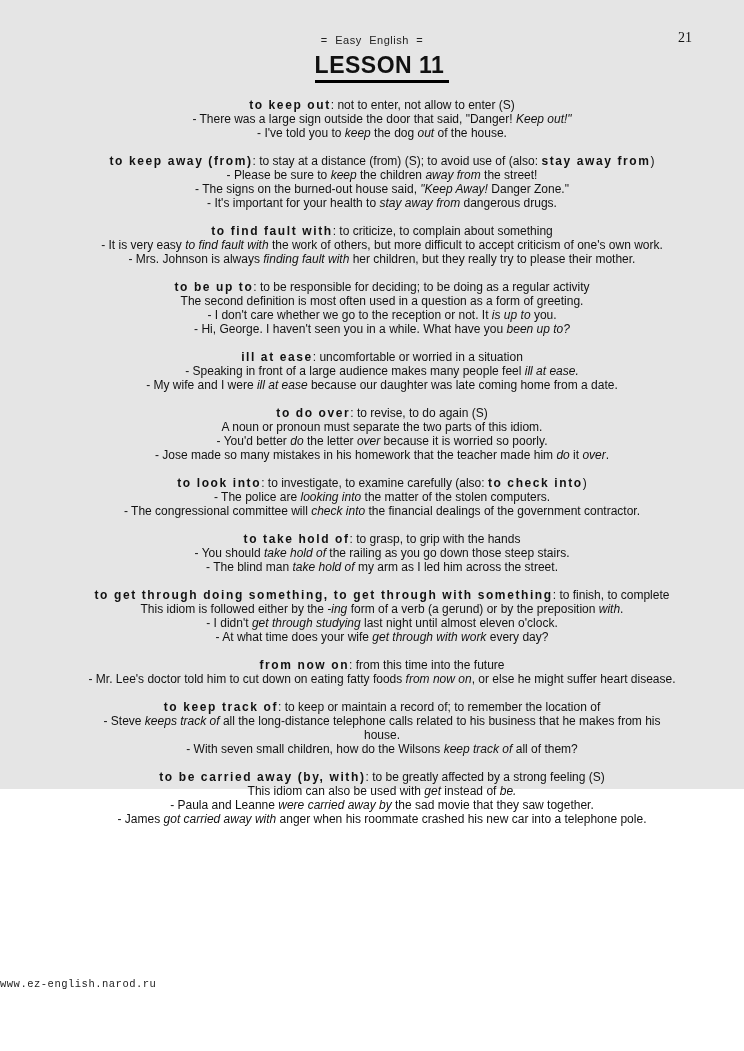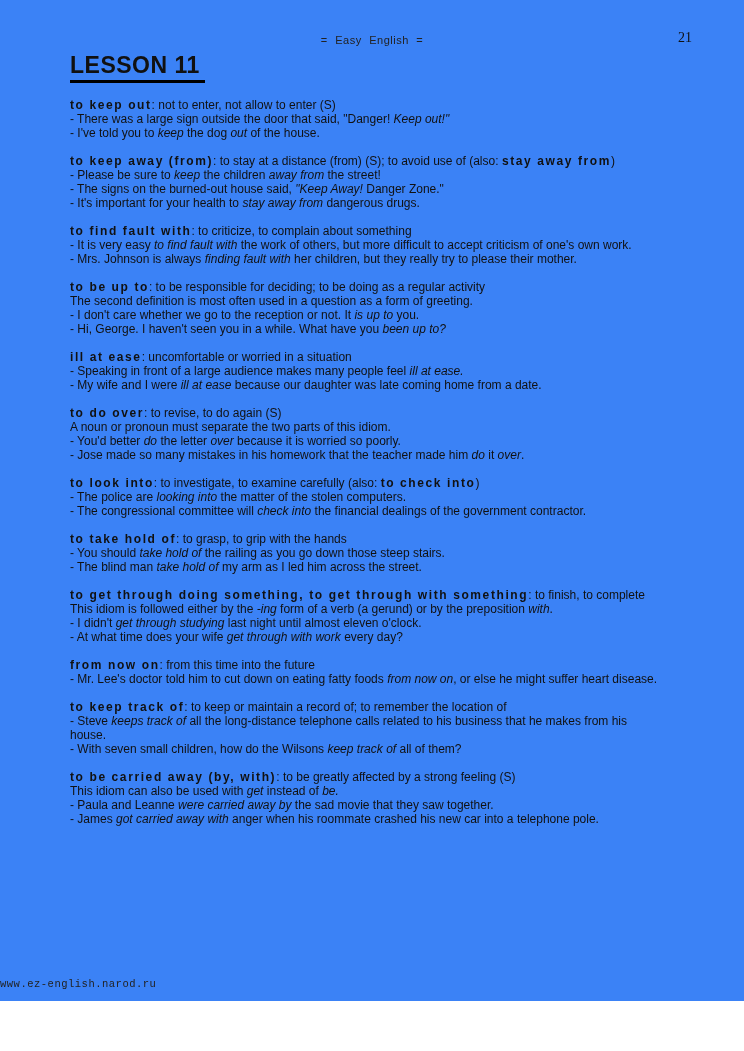--- a/index.html
+++ b/index.html
@@ -4,35 +4,35 @@
 <style>
   * { margin: 0; padding: 0; box-sizing: border-box; }
   html, body { background: #ffffff; }
   body {
     width: 744px; height: 1051px;
     font-family: "Liberation Sans", sans-serif;
     color: #111;
     position: relative;
     overflow: hidden;
   }
-  .page { position: relative; width: 744px; height: 1001px; background: #3b82f6; }
+  .page { position: relative; width: 744px; height: 789px; background: #e5e5e5; }
 
   .running-header {
     position: absolute; top: 34px; left: 0; right: 0;
     text-align: center;
     font-size: 11px; color: #222;
     word-spacing: 4px; letter-spacing: 0.5px;
   }
   .page-number {
     position: absolute; top: 30px; right: 52px;
     font-family: "Liberation Serif", serif;
     font-size: 14px; color: #111;
   }
 
-  .content { position: absolute; top: 52px; left: 70px; right: 50px; }
+  .content { position: absolute; top: 52px; left: 70px; right: 50px; text-align: center; }
 
   .lesson-title {
     display: inline-block;
     font-size: 23px; font-weight: bold; letter-spacing: 0.5px;
     border-bottom: 3px solid #000;
     padding-right: 5px; padding-bottom: 1px;
     margin-bottom: 15px;
   }
 
   .entry { margin-bottom: 14px; }

